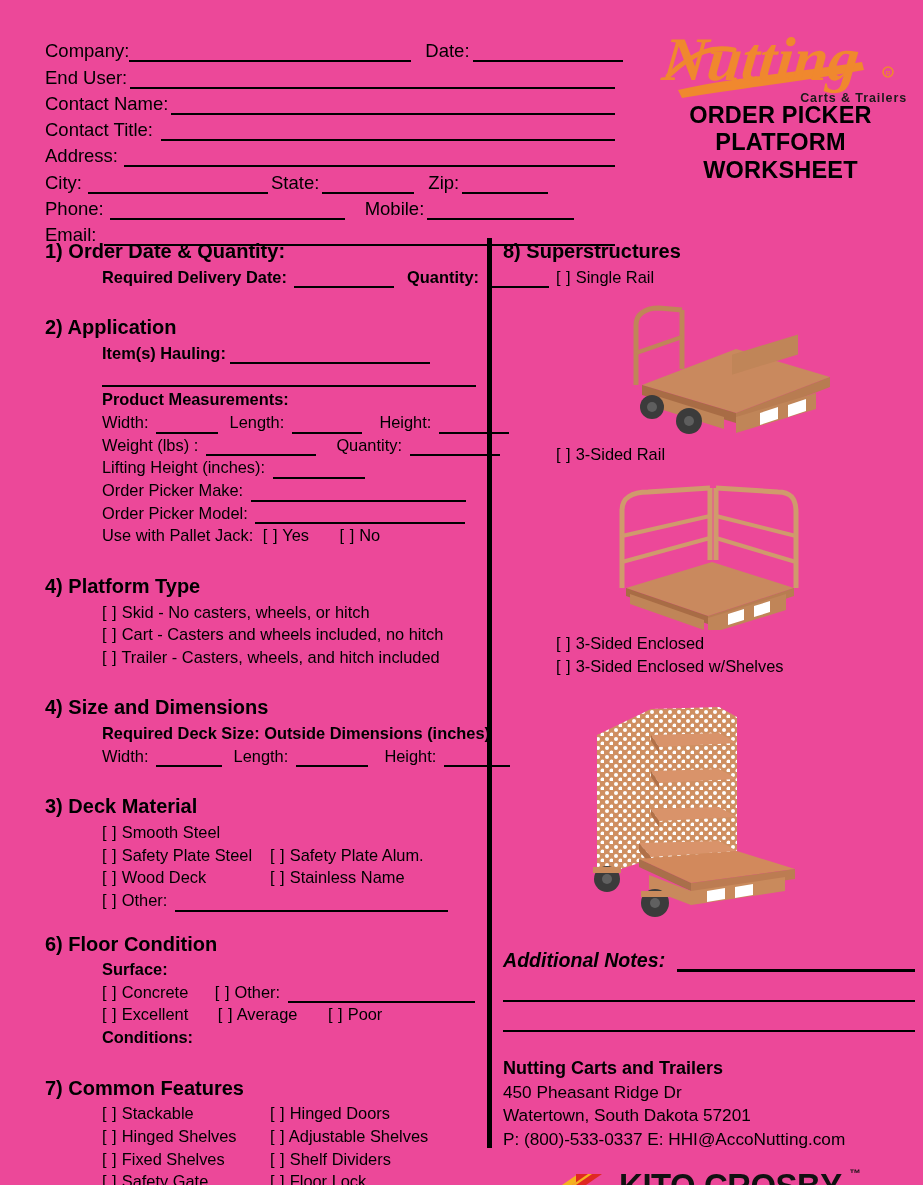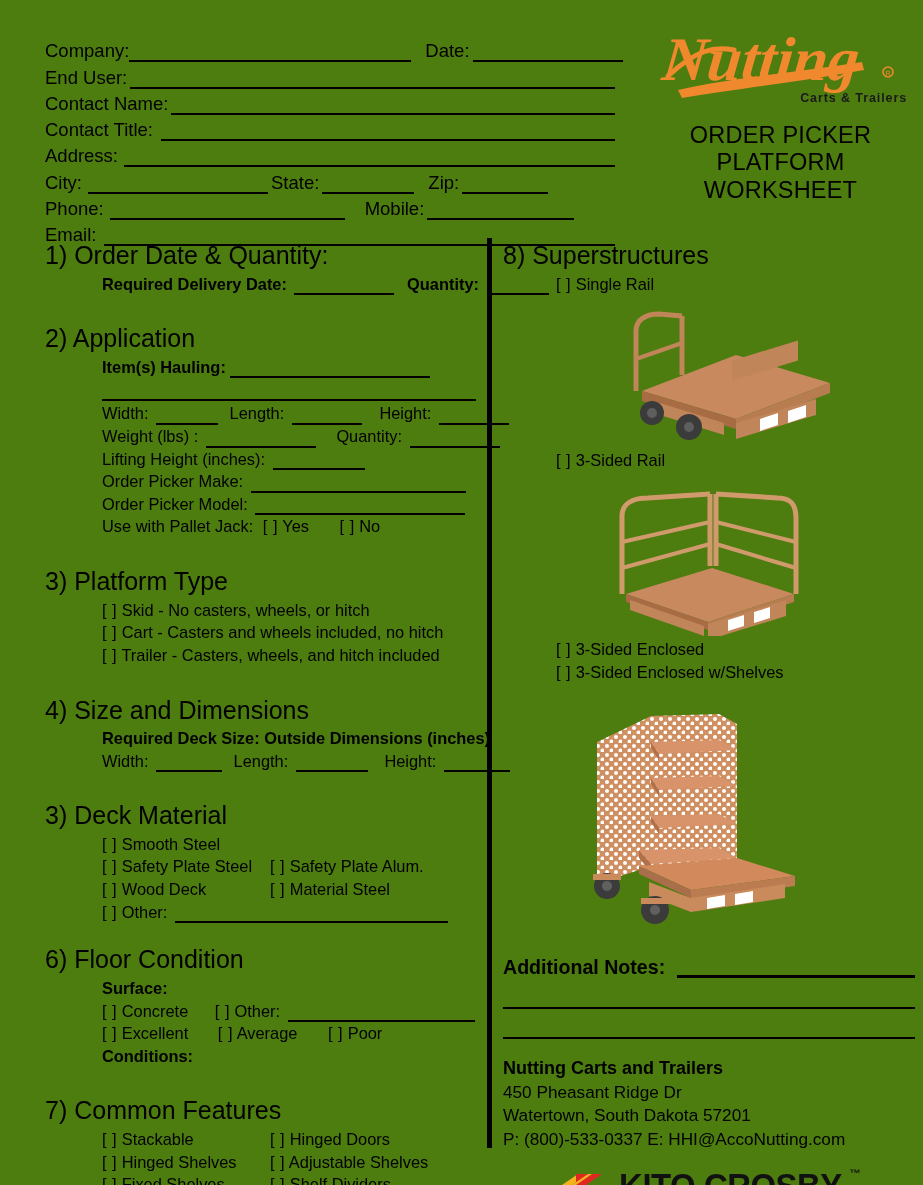--- a/index.html
+++ b/index.html
@@ -8,21 +8,21 @@
     background: #ffffff;
   }
   body {
     font-family: "Liberation Sans", sans-serif;
     color: #000000;
   }
   #page {
     position: relative;
     width: 923px;
     height: 1185px;
-    background: #4d7c0f;
+    background: #ec4899;
     overflow: hidden;
   }
 
   
   .fill {
     display: inline-block;
     border-bottom: 2px solid #000;
     height: 0.95em;
     vertical-align: bottom;
     margin-left: 3px;
@@ -62,23 +62,22 @@
   #carts-trailers {
     position: absolute;
     right: 6px;
     bottom: -3px;
     font-size: 12.5px;
     font-weight: bold;
     letter-spacing: 0.9px;
     color: #1a1a1a;
   }
   #doc-title {
-    margin-top: 20px;
     font-size: 23.5px;
-    font-weight: normal;
+    font-weight: bold;
     line-height: 1.17;
     letter-spacing: 0.2px;
   }
 
   
   #col-divider {
     position: absolute;
     left: 487px;
     top: 238px;
     width: 5px;
@@ -96,22 +95,22 @@
   }
   #right-col {
     position: absolute;
     left: 503px;
     top: 238px;
     width: 412px;
     font-size: 16.4px;
   }
 
   .sec-title {
-    font-weight: normal;
-    font-size: 25px;
+    font-weight: bold;
+    font-size: 20px;
     margin: 0;
     line-height: 1.38;
   }
   .sec-sub {
     font-weight: bold;
     font-size: 16.4px;
     line-height: 1.42;
   }
   .indent-1 { padding-left: 57px; }
   .line { line-height: 1.38; white-space: nowrap; }
@@ -127,22 +126,23 @@
 
   
   .cart-img { display: block; margin: 4px auto 2px auto; }
   .opt-line { padding-left: 53px; line-height: 1.4; }
 
   
   #notes-title {
     font-weight: bold;
     font-size: 19.6px;
     display: flex;
-    align-items: flex-start;
+    align-items: center;
     white-space: nowrap;
+    font-style: italic;
   }
   .note-rule {
     border-bottom: 2px solid #000;
     height: 28px;
     width: 100%;
   }
 
   
   #footer {
     position: absolute;
@@ -271,20 +271,21 @@
     <div class="gap-lg"></div>
 
     <div class="sec-title">2) Application</div>
     <div class="indent-1 line sec-sub">
       <span>Item(s) Hauling:</span>
       <span class="fill" style="width:200px;margin-left:0;"></span>
     </div>
     <div class="indent-1 line" style="height:24px;">
       <span class="fill" style="width:374px;margin-left:0;"></span>
     </div>
+    <div class="indent-1 line sec-sub">Product Measurements:</div>
 
     <div class="indent-1 line">
       <span>Width:</span>
       <span class="fill" style="width:62px;"></span>
       <span style="margin-left:7px;">Length:</span>
       <span class="fill" style="width:70px;"></span>
       <span style="margin-left:13px;">Height:</span>
       <span class="fill" style="width:70px;"></span>
     </div>
 
@@ -313,21 +314,21 @@
     <div class="indent-1 line">
       <span>Use with Pallet Jack:</span>
       <span class="box" style="margin-left:5px;">[  ]</span>
       <span>Yes</span>
       <span class="box" style="margin-left:26px;">[  ]</span>
       <span>No</span>
     </div>
 
     <div class="gap-lg"></div>
 
-    <div class="sec-title">3) Platform Type</div>
+    <div class="sec-title">4) Platform Type</div>
     <div class="indent-1 line">
       <span class="box">[  ]</span>
       <span>Skid - No casters, wheels, or hitch</span>
     </div>
     <div class="indent-1 line">
       <span class="box">[  ]</span>
       <span>Cart - Casters and wheels included, no hitch</span>
     </div>
     <div class="indent-1 line">
       <span class="box">[  ]</span>
@@ -369,21 +370,21 @@
       </div>
     </div>
 
     <div class="indent-1 two-col line">
       <div class="c1">
         <span class="box">[  ]</span>
         <span>Wood Deck</span>
       </div>
       <div class="c2">
         <span class="box">[  ]</span>
-        <span>Material Steel</span>
+        <span>Stainless Name</span>
       </div>
     </div>
 
     <div class="indent-1 line">
       <span class="box">[  ]</span>
       <span>Other:</span>
       <span class="fill" style="width:273px;"></span>
     </div>
 
     <div class="gap-md"></div>

